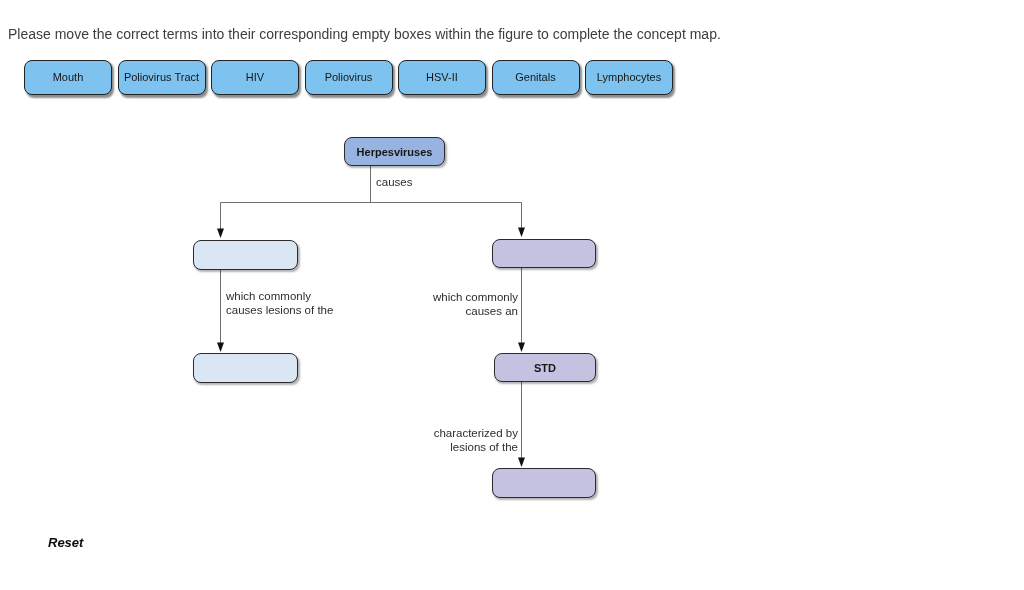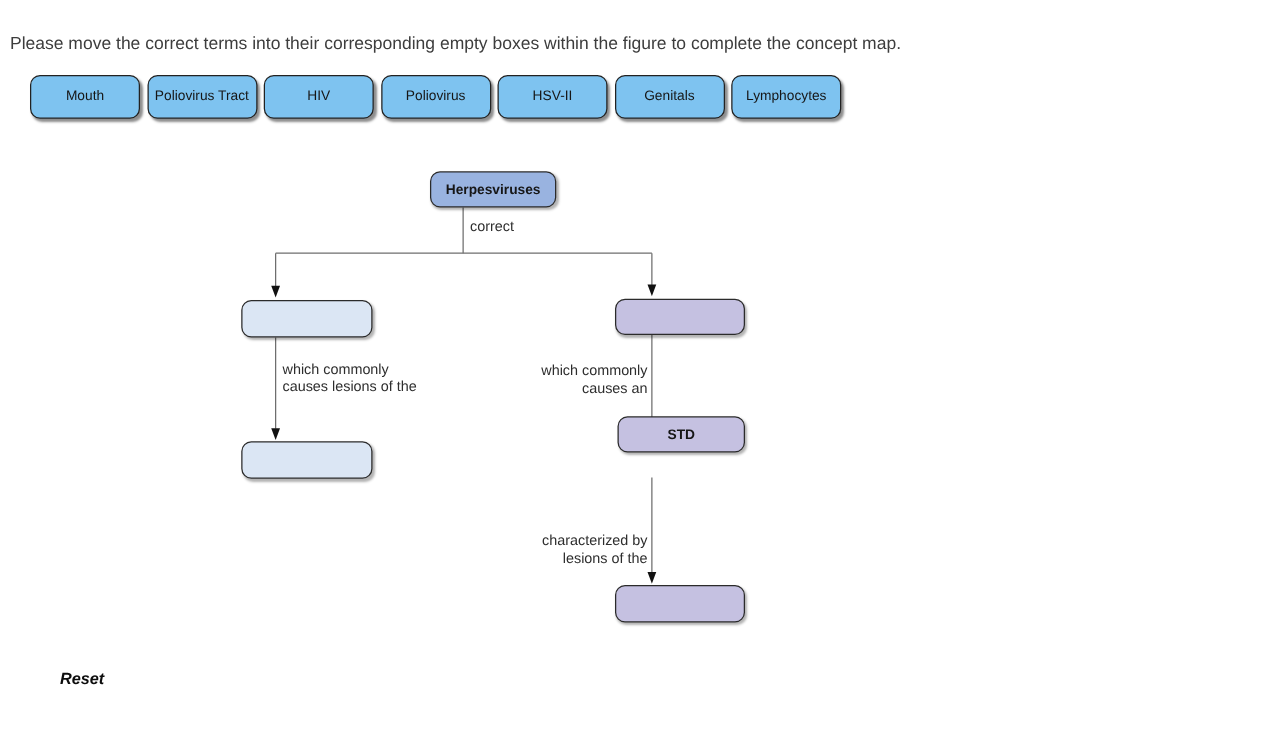--- a/index.html
+++ b/index.html
@@ -37,21 +37,21 @@
     box-shadow: 1.5px 2px 2px rgba(0,0,0,0.30);
     display: flex; align-items: center; justify-content: center;
     font-size: 11px; color: #161616; margin-left: 24px;
   }
   .node.root   { left: 320px;  top: 137px; width: 101px; height: 29px; background: #99b3e0; font-weight: 700; }
   .node.lightbox { background: #dbe6f4; }
   .node.purplebox { background: #c5c1e1; }
   .node.drop-l1 { left: 169px;   top: 240px; width: 105px; height: 30px; }
   .node.drop-l2 { left: 169px;   top: 353px; width: 105px; height: 30px; }
   .node.drop-r1 { left: 468px;   top: 239px; width: 104px; height: 29px; }
-  .node.std     { left: 470px;   top: 333px; width: 102px; height: 29px; font-weight: 700; }
+  .node.std     { left: 470px;   top: 353px; width: 102px; height: 29px; font-weight: 700; }
   .node.drop-r2 { left: 468px;   top: 468px; width: 104px; height: 30px; }
   .edge-label {
     position: absolute;
     font-size: 11.5px; color: #2d2d2d;
     line-height: 1.22;
     white-space: pre-line;
   }
   .edge-label.include { left: 376px; top: 175px; }
   .edge-label.left-causes { left: 226px; top: 289px; text-align: left; width: 120px; }
   .edge-label.right-causes { left: 408px; top: 290px; text-align: right; width: 110px; }
@@ -98,21 +98,21 @@
 
   <line x1="521.5" y1="268" x2="521.5" y2="343"></line>
   <polygon points="518,342.5 525,342.5 521.5,352"></polygon>
 
   <line x1="521.5" y1="382" x2="521.5" y2="458"></line>
   <polygon points="518,457.5 525,457.5 521.5,467"></polygon>
 </svg>
 
 <div class="node root">Herpesviruses</div>
 
-<div class="edge-label include">correct</div>
+<div class="edge-label include">causes</div>
 
 <div class="node lightbox drop-l1"></div>
 
 <div class="edge-label left-causes">which commonly
 causes lesions of the</div>
 
 <div class="node lightbox drop-l2"></div>
 
 <div class="node purplebox drop-r1"></div>
 

